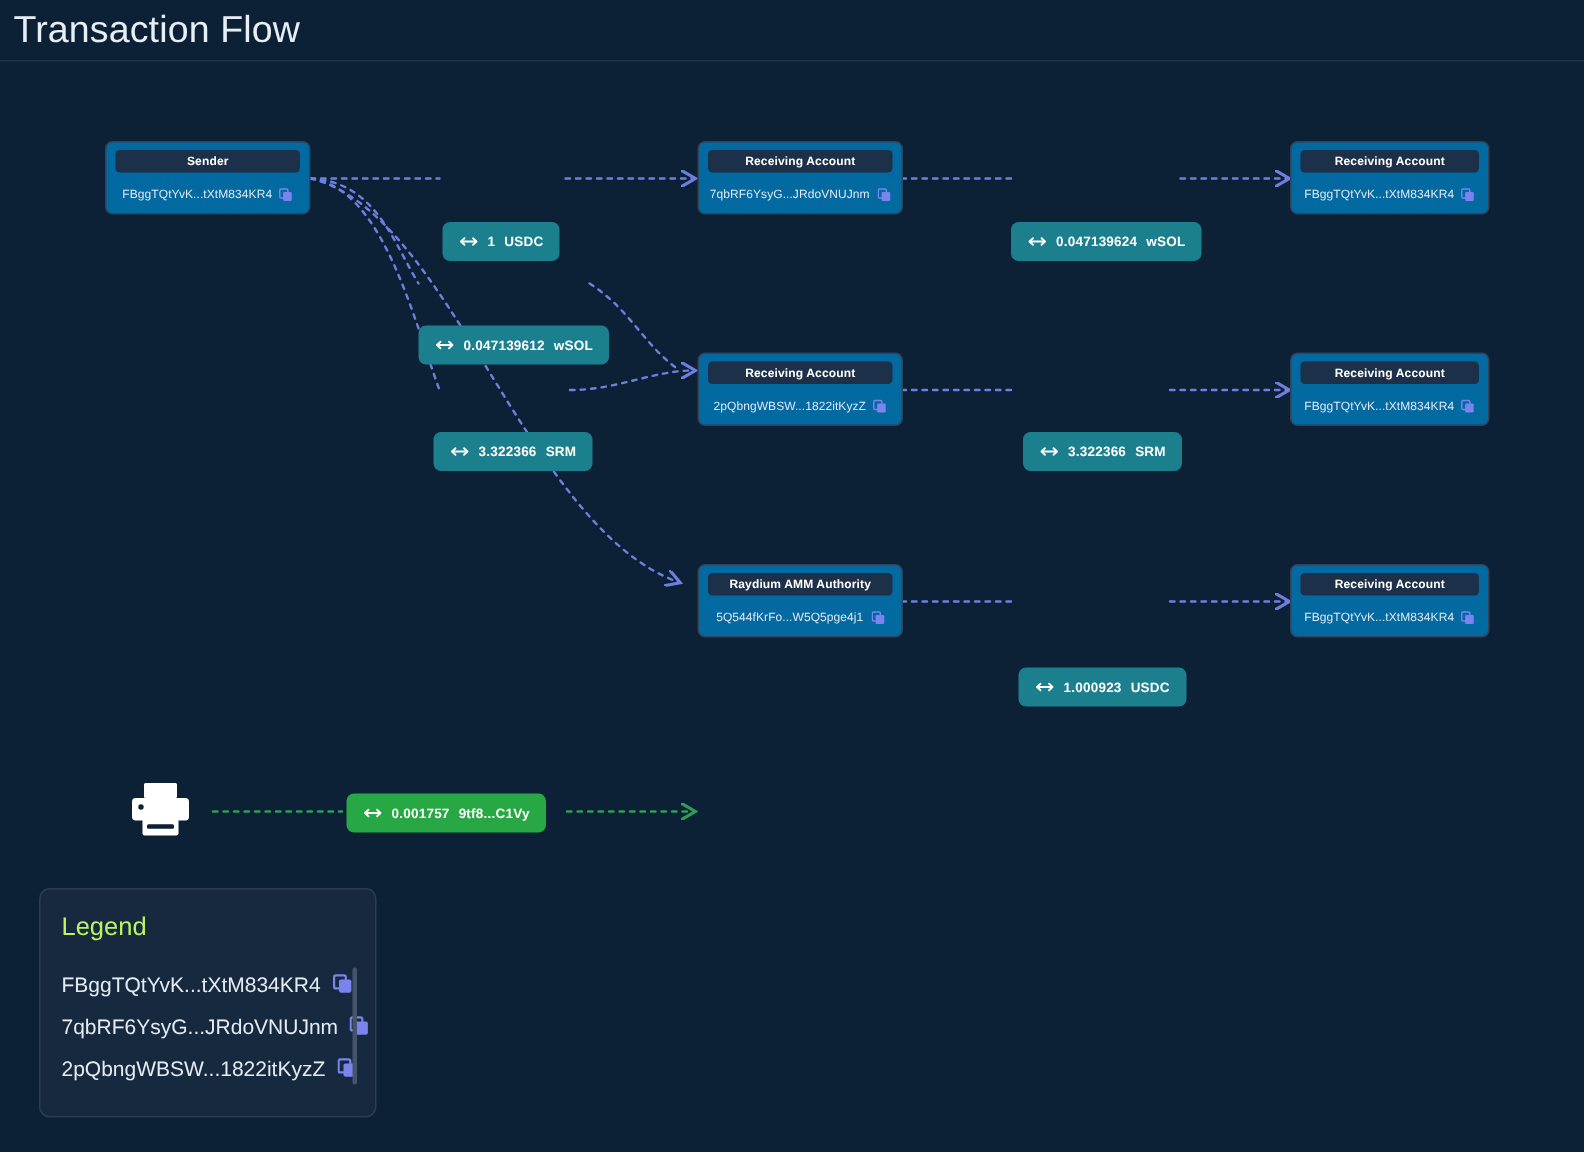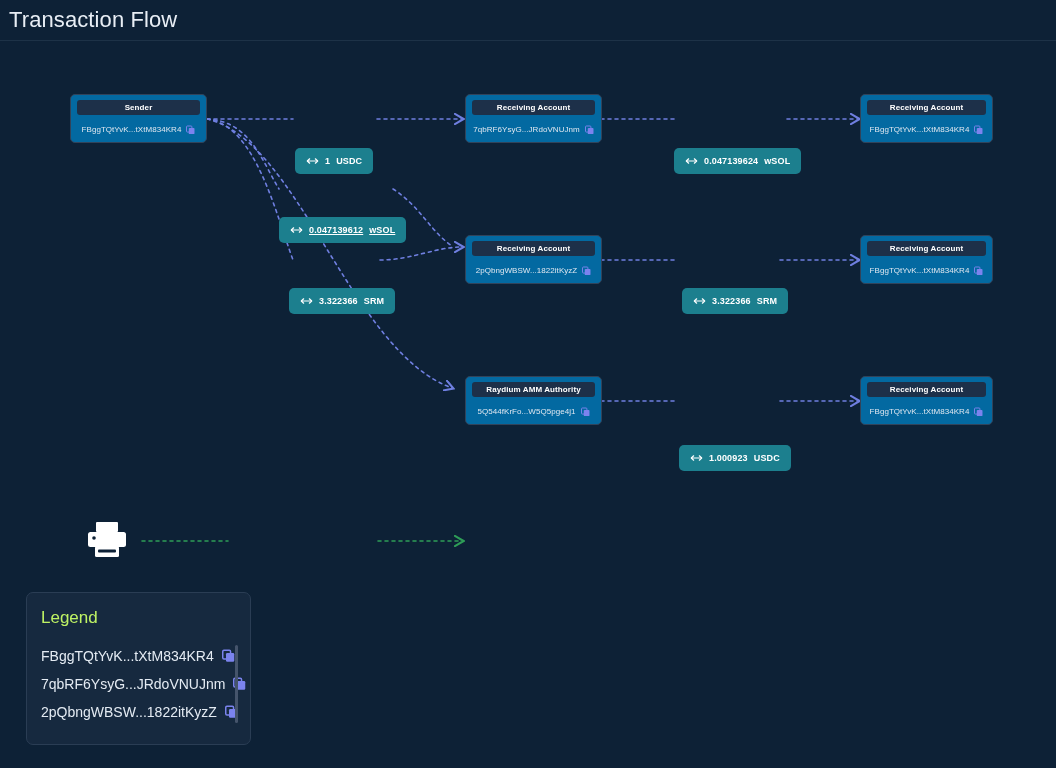--- a/index.html
+++ b/index.html
@@ -12,21 +12,21 @@
   #app { position: relative; width: 1056px; height: 768px; background: #0d2136; }
 
   
   .header {
     position: absolute; left: 0; top: 0; width: 1056px; height: 41px;
     border-bottom: 1px solid #1d3247;
     display: flex; align-items: center;
   }
   .header-title {
     margin-left: 9px;
-    font-size: 22px; color: #e8eef5; font-weight: 400;
+    font-size: 25px; color: #e8eef5; font-weight: 400;
     letter-spacing: .1px;
   }
 
   
   .canvas { position: absolute; left: 0; top: 41px; width: 1056px; height: 727px; }
   .edges { position: absolute; left: 0; top: 0; width: 1056px; height: 727px; pointer-events: none; }
 
   
   .node {
     position: absolute;
@@ -254,21 +254,21 @@
     <div class="badge teal" style="left:674px; top:107px;">
       <svg class="badge-arrow" viewBox="0 0 16 9">
         <path d="M2,4.5 H14" stroke="#ffffff" stroke-width="1.5" stroke-linecap="round"></path>
         <path d="M4.5,1.8 L1.6,4.5 L4.5,7.2" fill="none" stroke="#ffffff" stroke-width="1.5" stroke-linecap="round" stroke-linejoin="round"></path>
         <path d="M11.5,1.8 L14.4,4.5 L11.5,7.2" fill="none" stroke="#ffffff" stroke-width="1.5" stroke-linecap="round" stroke-linejoin="round"></path>
       </svg>
       <span>0.047139624</span>
       <span>wSOL</span>
     </div>
 
-    <div class="badge teal" style="left:279px; top:176px;text-decoration:underline;">
+    <div class="badge teal" style="left:279px; top:176px;">
       <svg class="badge-arrow" viewBox="0 0 16 9">
         <path d="M2,4.5 H14" stroke="#ffffff" stroke-width="1.5" stroke-linecap="round"></path>
         <path d="M4.5,1.8 L1.6,4.5 L4.5,7.2" fill="none" stroke="#ffffff" stroke-width="1.5" stroke-linecap="round" stroke-linejoin="round"></path>
         <path d="M11.5,1.8 L14.4,4.5 L11.5,7.2" fill="none" stroke="#ffffff" stroke-width="1.5" stroke-linecap="round" stroke-linejoin="round"></path>
       </svg>
       <span>0.047139612</span>
       <span>wSOL</span>
     </div>
 
     <div class="badge teal" style="left:289px; top:247px;">
@@ -294,20 +294,29 @@
     <div class="badge teal" style="left:679px; top:404px;">
       <svg class="badge-arrow" viewBox="0 0 16 9">
         <path d="M2,4.5 H14" stroke="#ffffff" stroke-width="1.5" stroke-linecap="round"></path>
         <path d="M4.5,1.8 L1.6,4.5 L4.5,7.2" fill="none" stroke="#ffffff" stroke-width="1.5" stroke-linecap="round" stroke-linejoin="round"></path>
         <path d="M11.5,1.8 L14.4,4.5 L11.5,7.2" fill="none" stroke="#ffffff" stroke-width="1.5" stroke-linecap="round" stroke-linejoin="round"></path>
       </svg>
       <span>1.000923</span>
       <span>USDC</span>
     </div>
 
+    <div class="badge green" style="left:231px; top:488px;">
+      <svg class="badge-arrow" viewBox="0 0 16 9">
+        <path d="M2,4.5 H14" stroke="#ffffff" stroke-width="1.5" stroke-linecap="round"></path>
+        <path d="M4.5,1.8 L1.6,4.5 L4.5,7.2" fill="none" stroke="#ffffff" stroke-width="1.5" stroke-linecap="round" stroke-linejoin="round"></path>
+        <path d="M11.5,1.8 L14.4,4.5 L11.5,7.2" fill="none" stroke="#ffffff" stroke-width="1.5" stroke-linecap="round" stroke-linejoin="round"></path>
+      </svg>
+      <span>0.001757</span>
+      <span>9tf8...C1Vy</span>
+    </div>
 
   </div>
 
   <div class="legend">
     <div class="legend-title">Legend</div>
     <div class="legend-list">
       <div class="legend-item">
         <span>FBggTQtYvK...tXtM834KR4</span>
         <svg class="legend-copy" viewBox="0 0 14 14">
           <rect x="0.8" y="0.8" width="8.4" height="9.4" rx="1.3" fill="none" stroke="#7b83ee" stroke-width="1.6"></rect>

